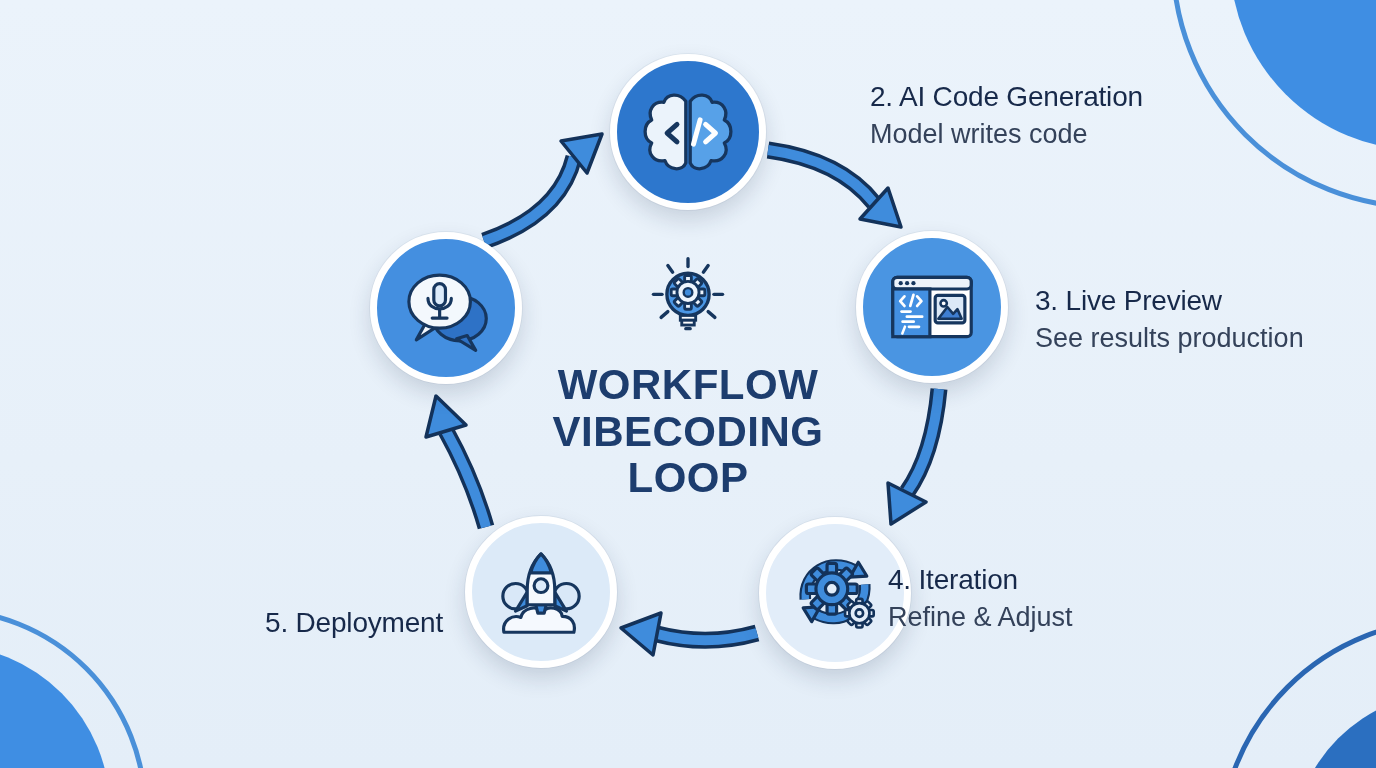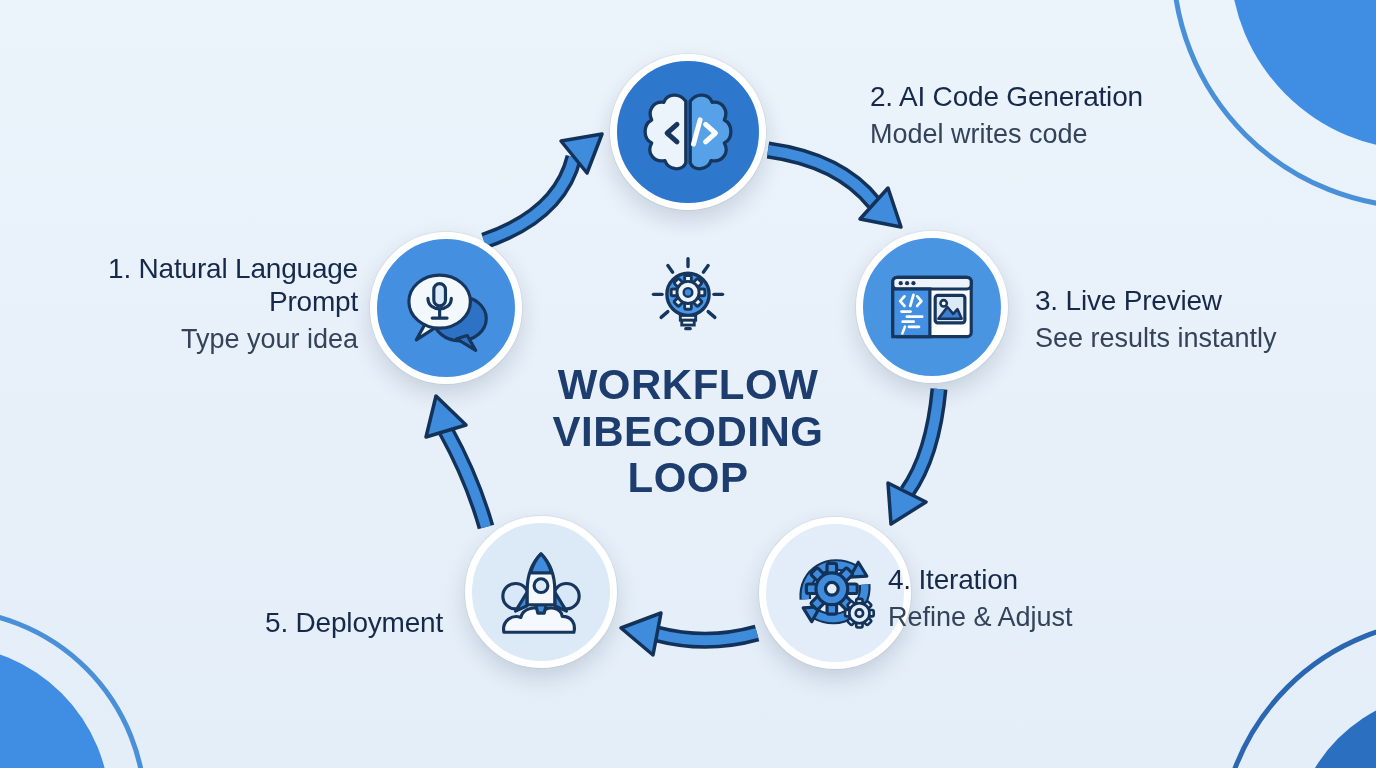--- a/index.html
+++ b/index.html
@@ -215,33 +215,29 @@
     <rect x="43.5" y="69" width="13" height="5" fill="#ffffff" stroke="#16365e" stroke-width="3"></rect>
     <rect x="46" y="76" width="8" height="3.5" rx="1.6" fill="#16365e"></rect>
   </svg>
 
   <div class="center-title">
     <span>WORKFLOW</span>
     <span>VIBECODING</span>
     <span>LOOP</span>
   </div>
 
-  <div class="step-label align-right" style="right:1018px;top:252px;width:280px;">
-    <div class="h">1. Natural Language Prompt</div>
-    <div class="sub">Type your idea</div>
-  </div>
 
   <div class="step-label" style="left:870px;top:80px;">
     <div class="h">2. AI Code Generation</div>
     <div class="sub">Model writes code</div>
   </div>
 
   <div class="step-label" style="left:1035px;top:284px;">
     <div class="h">3. Live Preview</div>
-    <div class="sub">See results instantly</div>
+    <div class="sub">See results production</div>
   </div>
 
   <div class="step-label" style="left:888px;top:563px;">
     <div class="h">4. Iteration</div>
     <div class="sub">Refine &amp; Adjust</div>
   </div>
 
   <div class="step-label align-right" style="right:933px;top:563px;margin-top:43px;">
     <div class="h">5. Deployment</div>
   </div>

